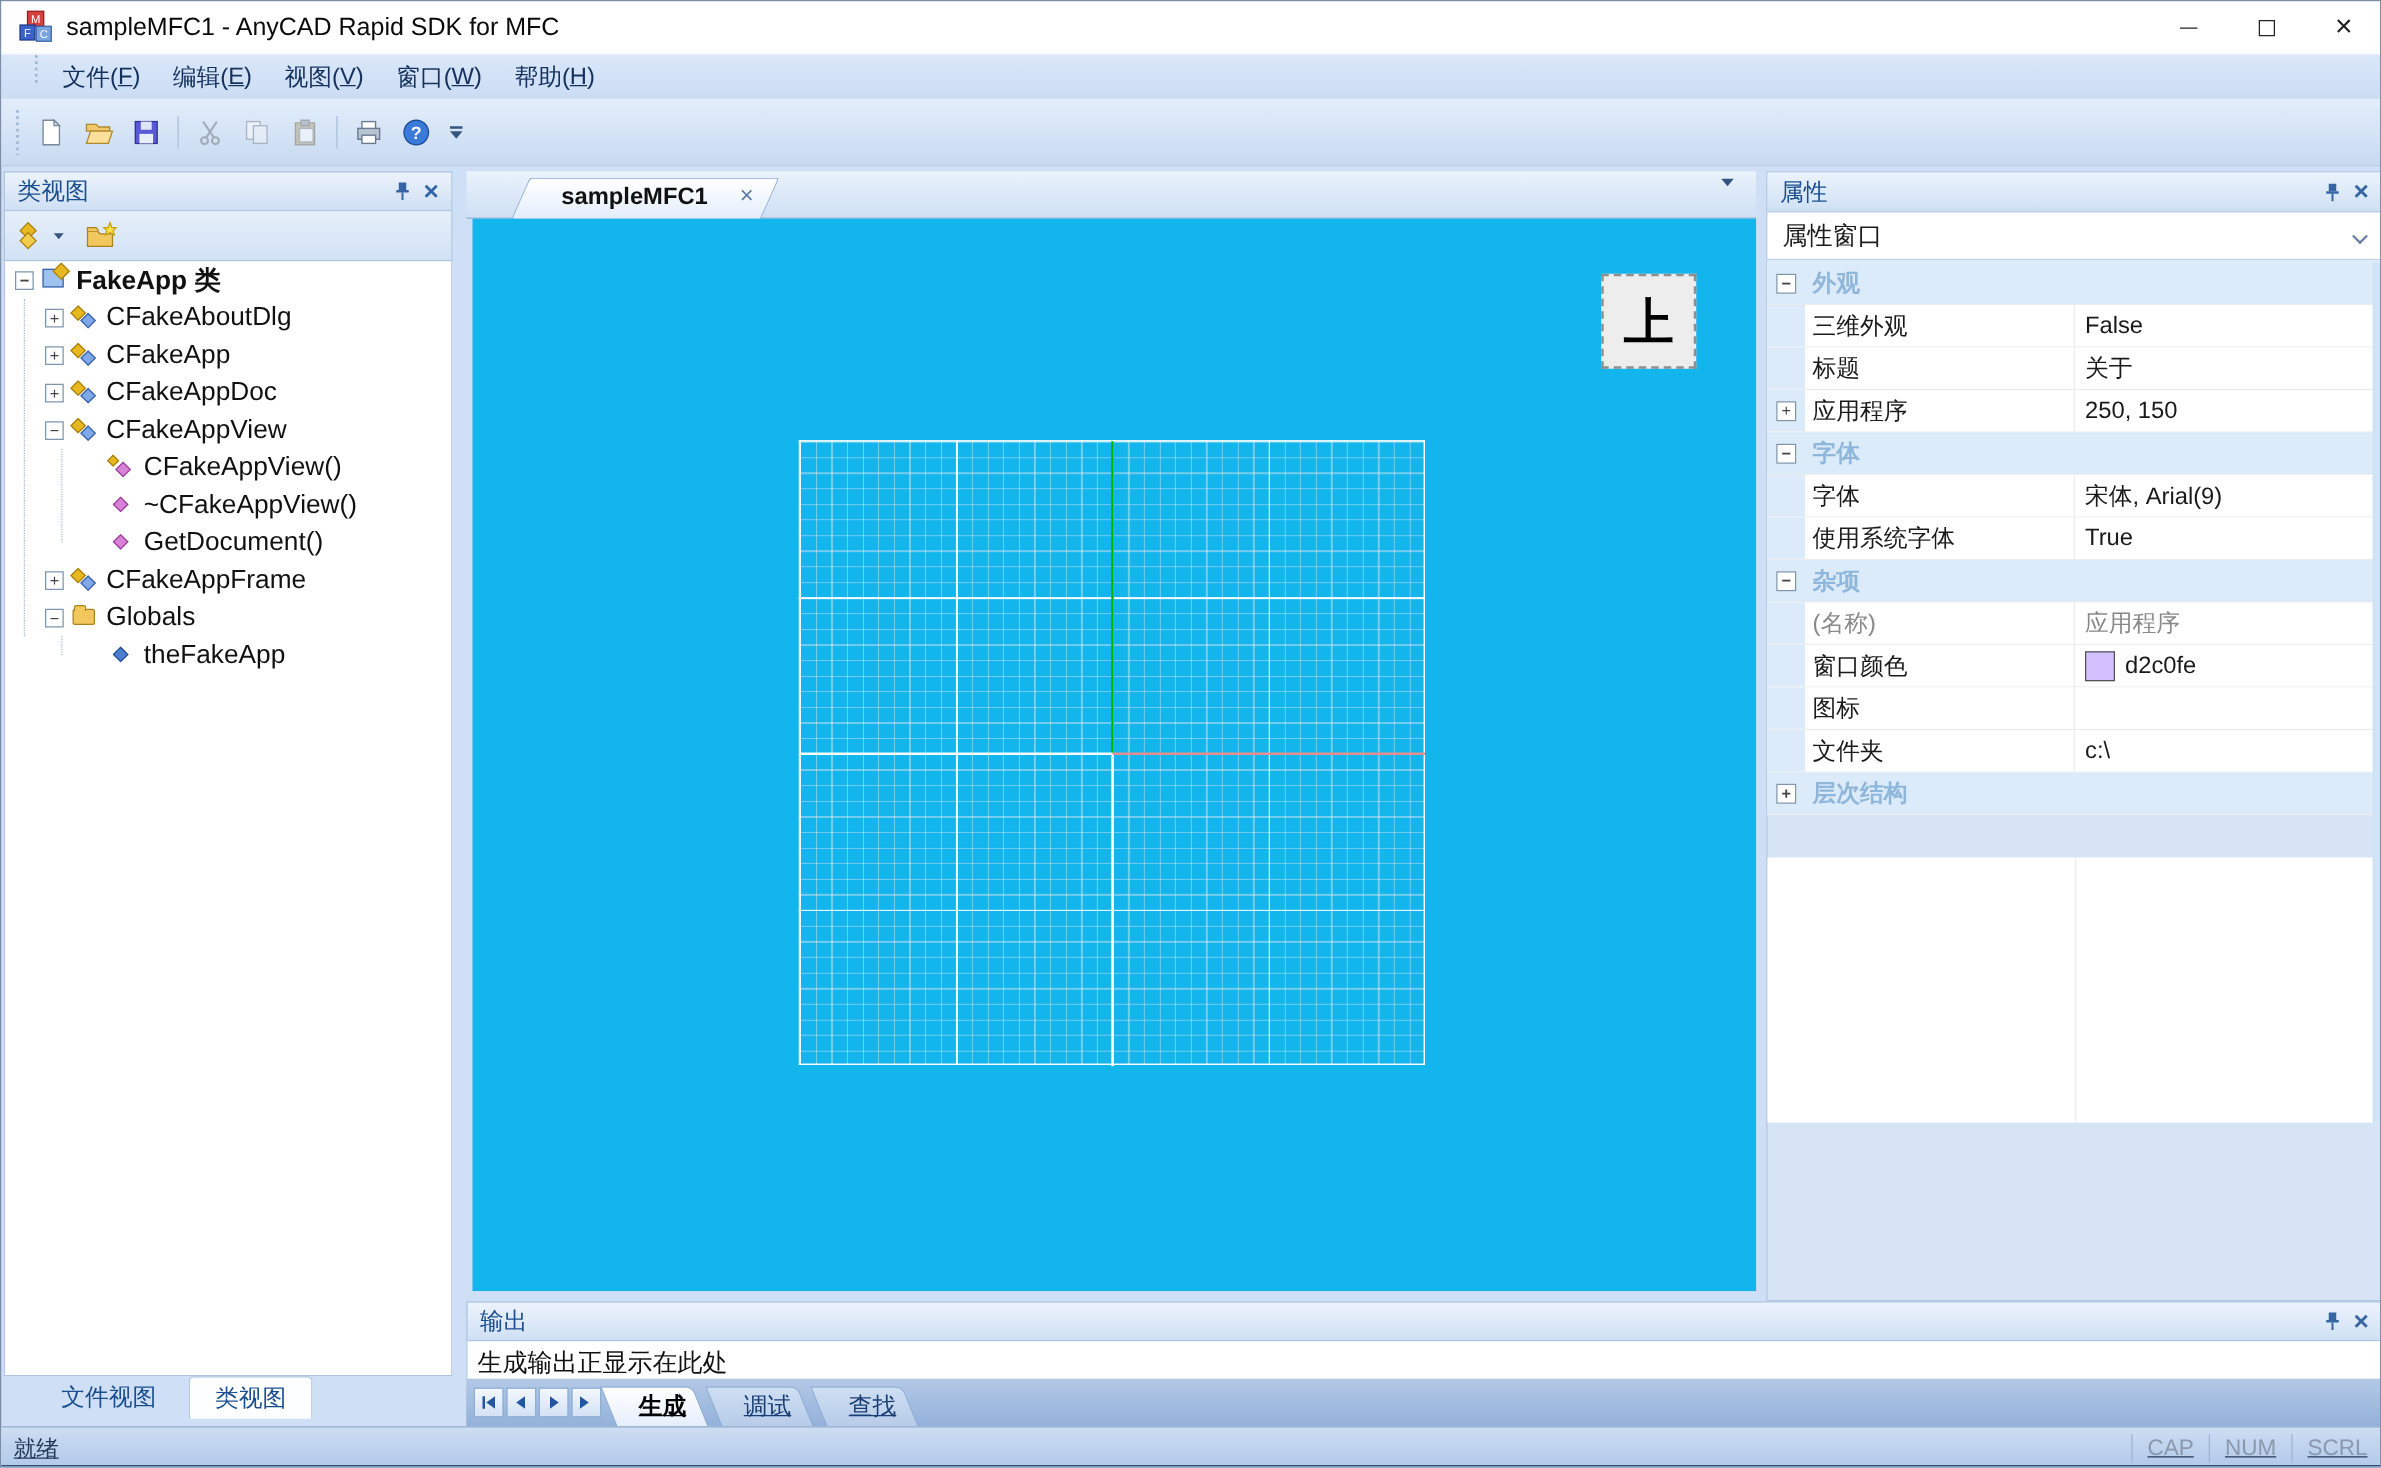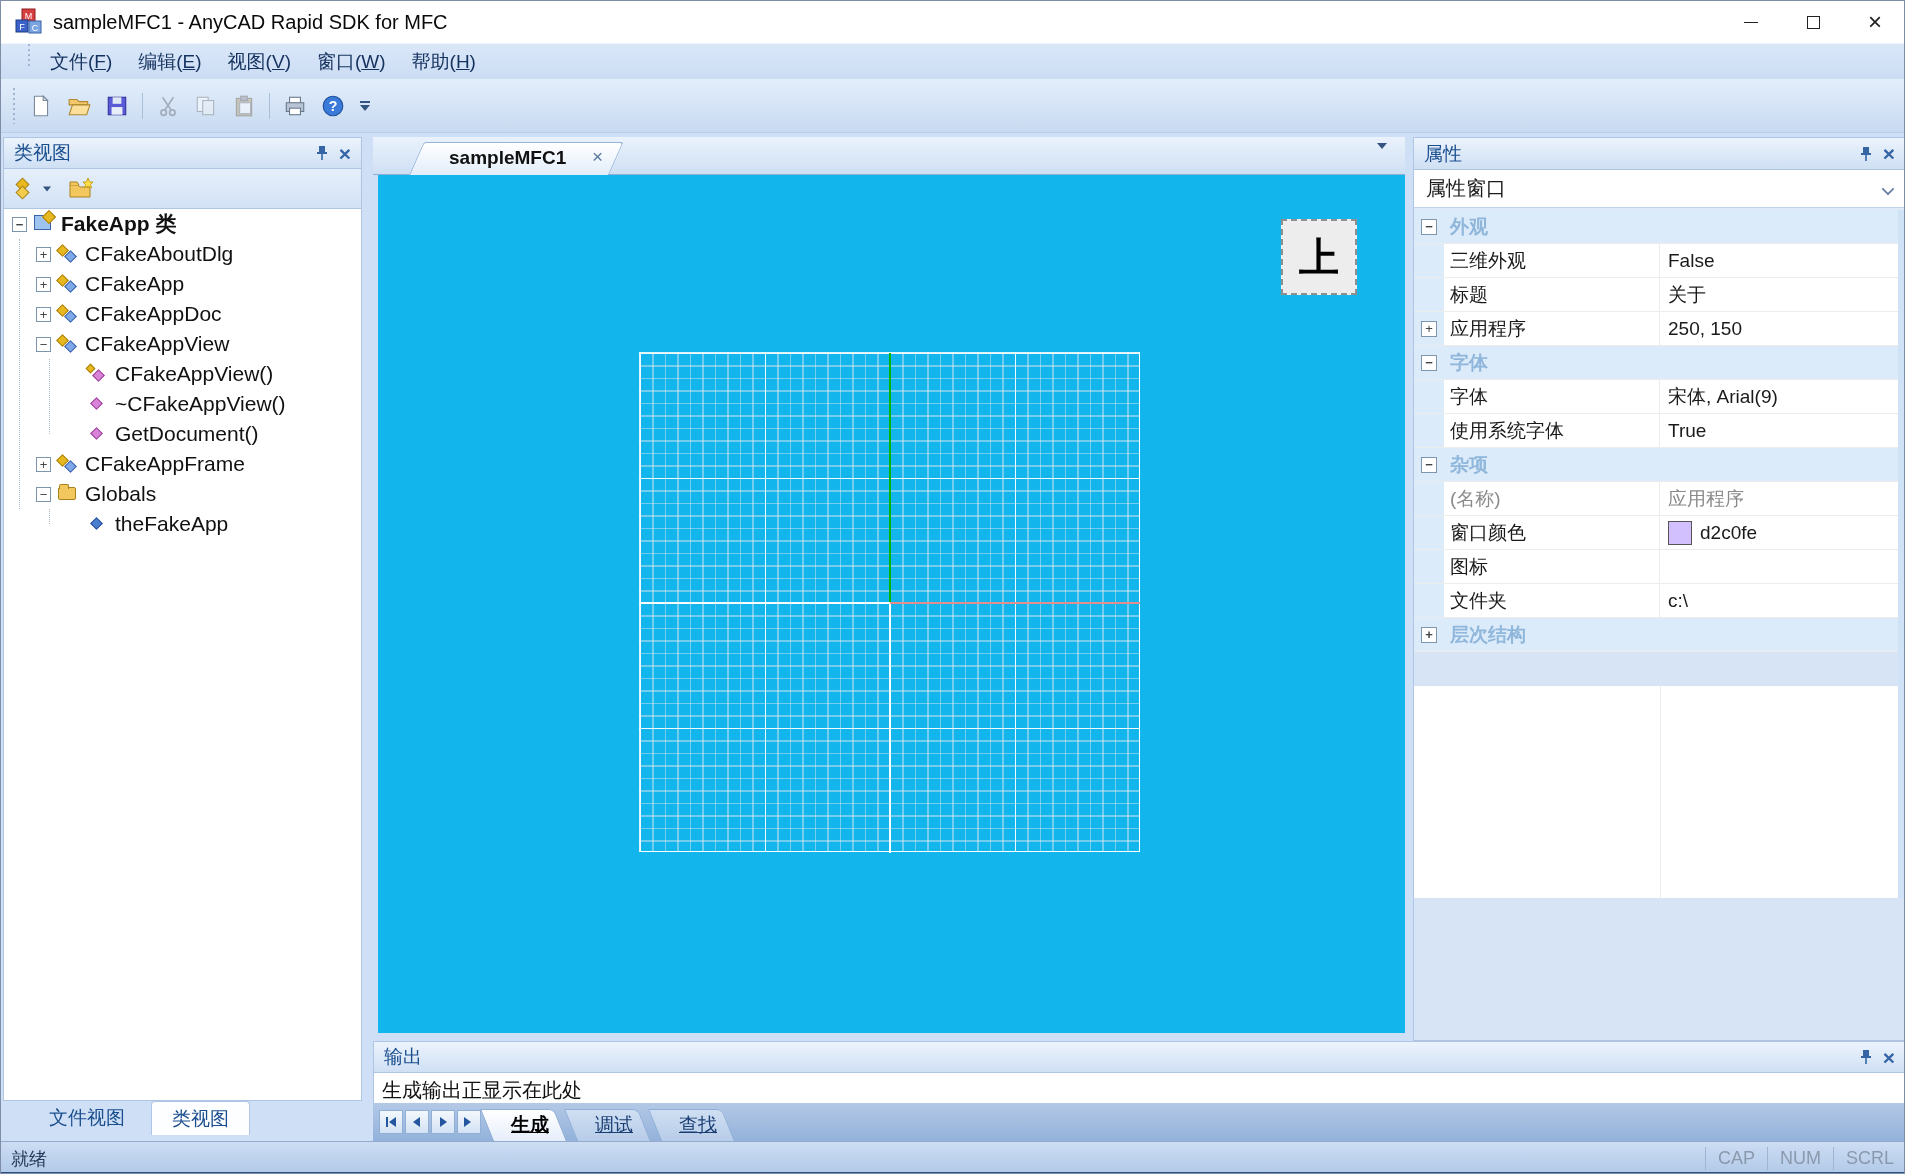--- a/index.html
+++ b/index.html
@@ -110,21 +110,21 @@
   .pg-label{width:216px;flex:none;display:flex;align-items:center;padding-left:6px;color:#1a1a1a;border-right:1px solid #ececec;background:#fff;}
   .pg-value{flex:1;display:flex;align-items:center;padding-left:8px;color:#1a1a1a;background:#fff;gap:8px;}
   .pg-gray .pg-label,.pg-gray .pg-value{color:#8a8a8a;}
   .pg-exp{width:16px;height:16px;border:1px solid #7e96ad;background:#fff;display:flex;align-items:center;justify-content:center;font-size:13px;color:#444;line-height:1;}
   .swatch{width:24px;height:24px;border:1px solid #555;flex:none;}
   .pg-after{position:absolute;left:0;top:548px;width:491px;height:212px;background:#fff;}
   .pg-after .divline{position:absolute;left:246px;top:0;width:1px;height:212px;background:#ececec;}
   .pg-scroll{position:absolute;right:0;top:72px;width:7px;height:688px;background:#cfe2f6;}
 
   
-  .statusbar{position:absolute;left:0;top:1140px;width:1905px;height:34px;background:linear-gradient(#cdddf3,#b0c8e8);border-top:1px solid #93acce;display:flex;align-items:center;font-size:18px;color:#243a58;}
+  .statusbar{position:absolute;left:0;top:1140px;width:1905px;height:34px;background:linear-gradient(#cdddf3,#b0c8e8);border-top:1px solid #93acce;display:flex;align-items:center;font-size:18px;color:#243a58;text-decoration:underline;}
   .statusbar::after{content:"";position:absolute;left:0;bottom:0;width:100%;height:3px;background:#2e4f7d;}
   .status-left{padding-left:10px;}
   .status-right{margin-left:auto;display:flex;height:100%;align-items:center;}
   .st-cell{padding:0 12px;height:70%;display:flex;align-items:center;color:#8a99ad;border-left:1px solid #9fb4d0;}
 
   .splitter-v{position:absolute;background:#cfdff5;}
   svg{display:block;}
 </style>
 </head>
 <body>

